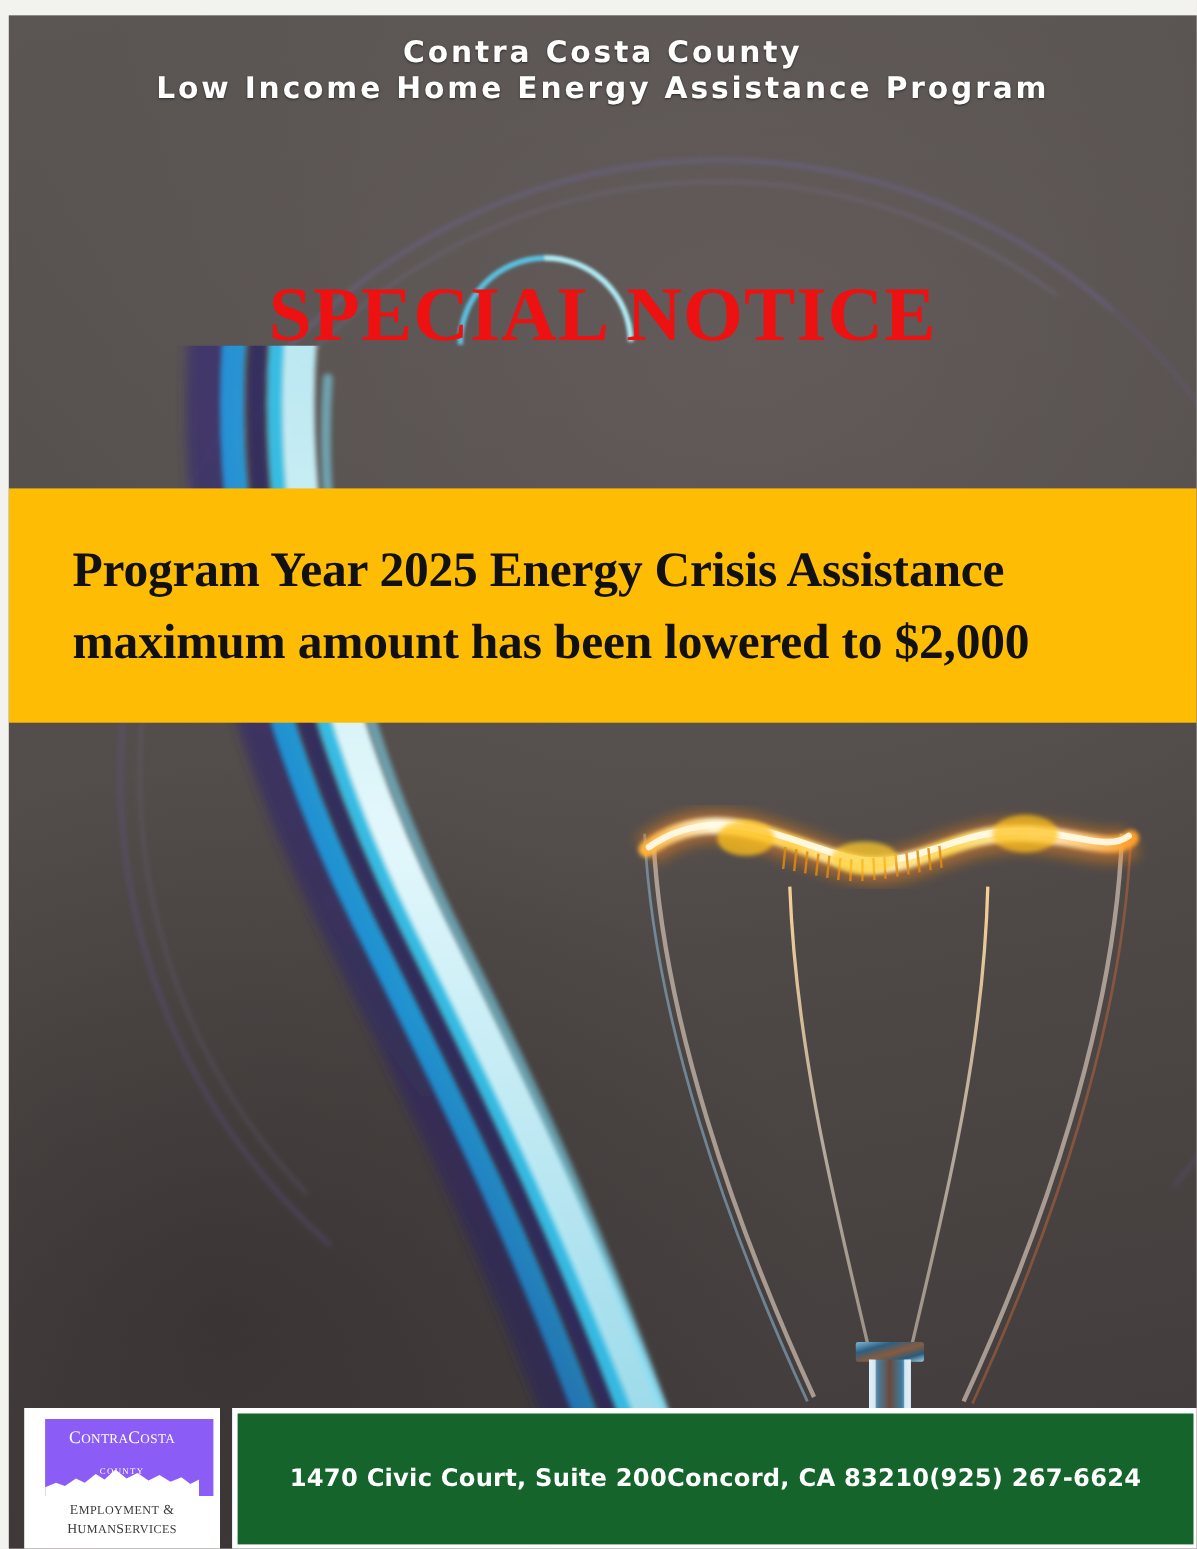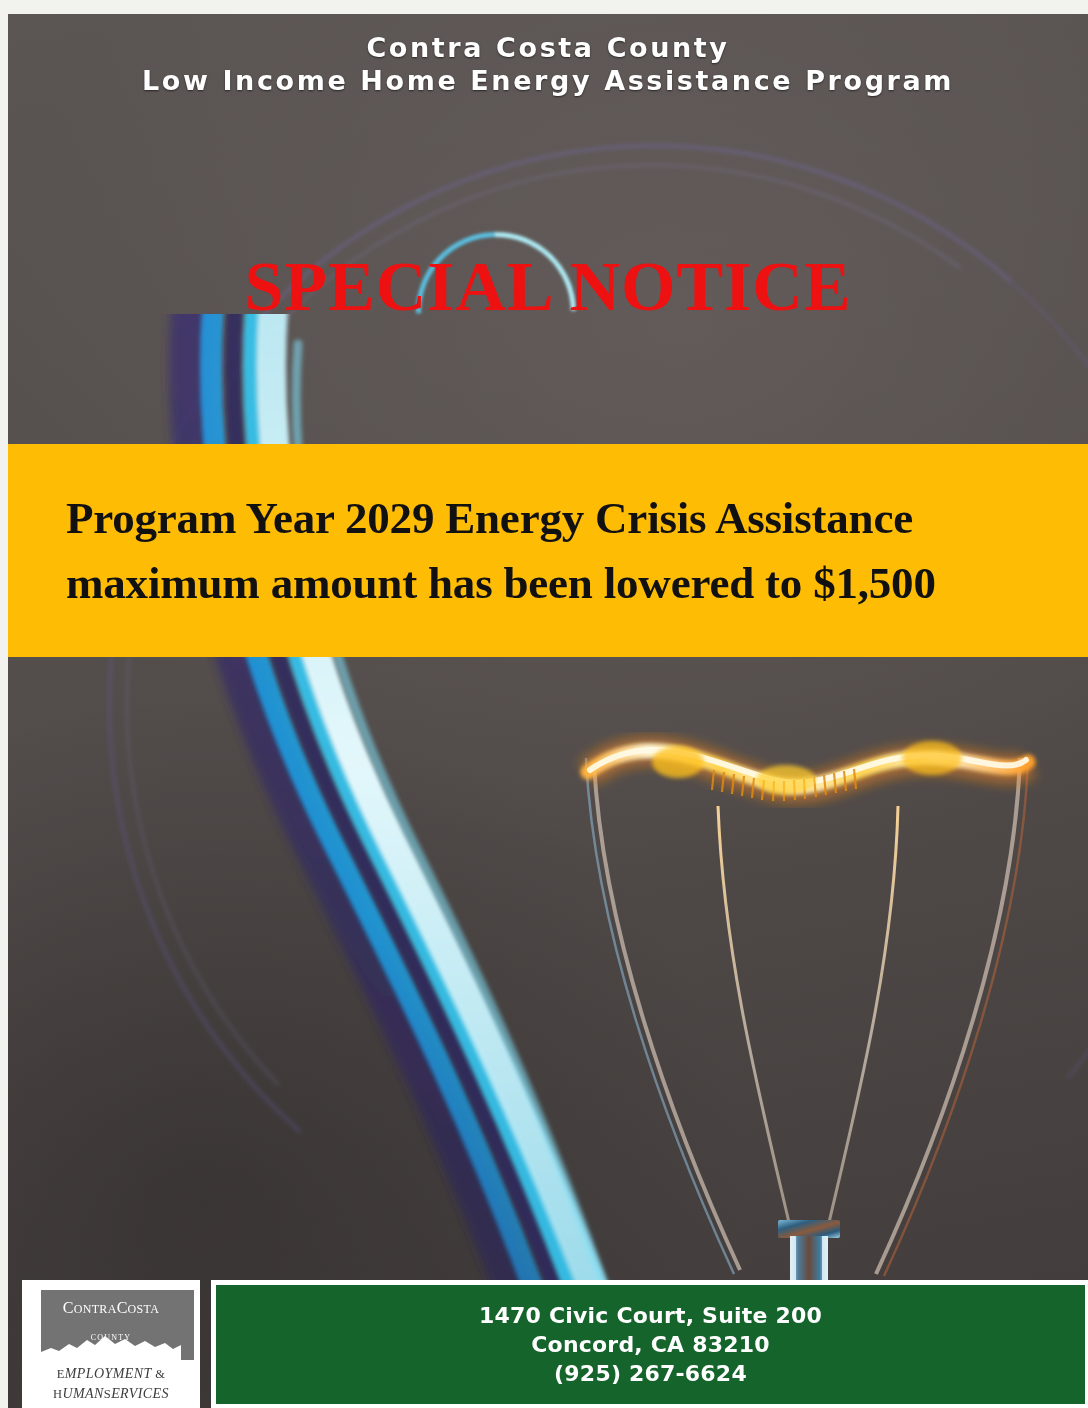--- a/index.html
+++ b/index.html
@@ -188,21 +188,21 @@
     position: relative;
     overflow: hidden;
     background: #ffffff;
   }
   #logo-green {
     position: absolute;
     left: 13px;
     top: 4px;
     width: 156px;
     height: 70px;
-    background: #737373;
+    background: #8b5cf6;
     overflow: hidden;
   }
   #logo-cc {
     position: absolute;
     top: 9px;
     left: 0;
     width: 140px;
     text-align: center;
     color: #ffffff;
     font-family: "Liberation Serif", "DejaVu Serif", serif;
@@ -234,39 +234,39 @@
     left: 0;
     top: 78px;
     width: 166px;
     text-align: center;
     color: #3c3c3c;
     font-family: "Liberation Serif", "DejaVu Serif", serif;
     font-size: 12.5px;
     line-height: 1.42;
     letter-spacing: 0.4px;
   }
-  #logo-ehs .sc { font-size: 14px; font-style: italic; }
+  #logo-ehs .sc { font-size: 11px; }
 
   
   #contact-frame {
     position: absolute;
     left: 203px;
     top: 1266px;
     width: 879px;
     height: 129px;
     background: #ffffff;
     box-sizing: border-box;
     padding: 5px;
   }
   #contact-banner {
     width: 100%;
     height: 100%;
     background: #14642c;
     display: flex;
-    flex-direction: column;
+    flex-direction: row;
     align-items: center;
     justify-content: center;
     box-sizing: border-box;
   }
   #contact-banner .cline {
     color: #ffffff;
     font-family: "DejaVu Sans", sans-serif;
     font-weight: bold;
     font-size: 22px;
     line-height: 1.33;
@@ -408,22 +408,22 @@
 
     <div id="header">
       <div class="line1">Contra Costa County</div>
       <div class="line2">Low Income Home Energy Assistance Program</div>
     </div>
 
     <div id="special-notice">SPECIAL NOTICE</div>
 
     <div id="yellow-banner">
       <div class="banner-text">
-        <div>Program Year 2029 Energy Crisis Assistance</div>
-        <div>maximum amount has been lowered to $1,500</div>
+        <div>Program Year 2025 Energy Crisis Assistance</div>
+        <div>maximum amount has been lowered to $2,000</div>
       </div>
     </div>
 
     <div id="logo-box">
       <div id="logo-inner">
         <div id="logo-green">
           <div id="logo-cc"><span>C</span><span class="sc">ONTRA</span><span>C</span><span class="sc">OSTA</span></div>
           <div id="logo-county">COUNTY</div>
           <svg id="logo-mountains" viewBox="0 0 140 30" preserveAspectRatio="none" xmlns="http://www.w3.org/2000/svg">
             <path d="M0 30 L0 22 L10 18 L18 21 L28 14 L36 18 L46 10 L54 15 L64 6 L74 14 L84 9 L94 16 L104 11 L114 17 L124 13 L132 19 L140 15 L140 30 Z" fill="#ffffff"></path>

